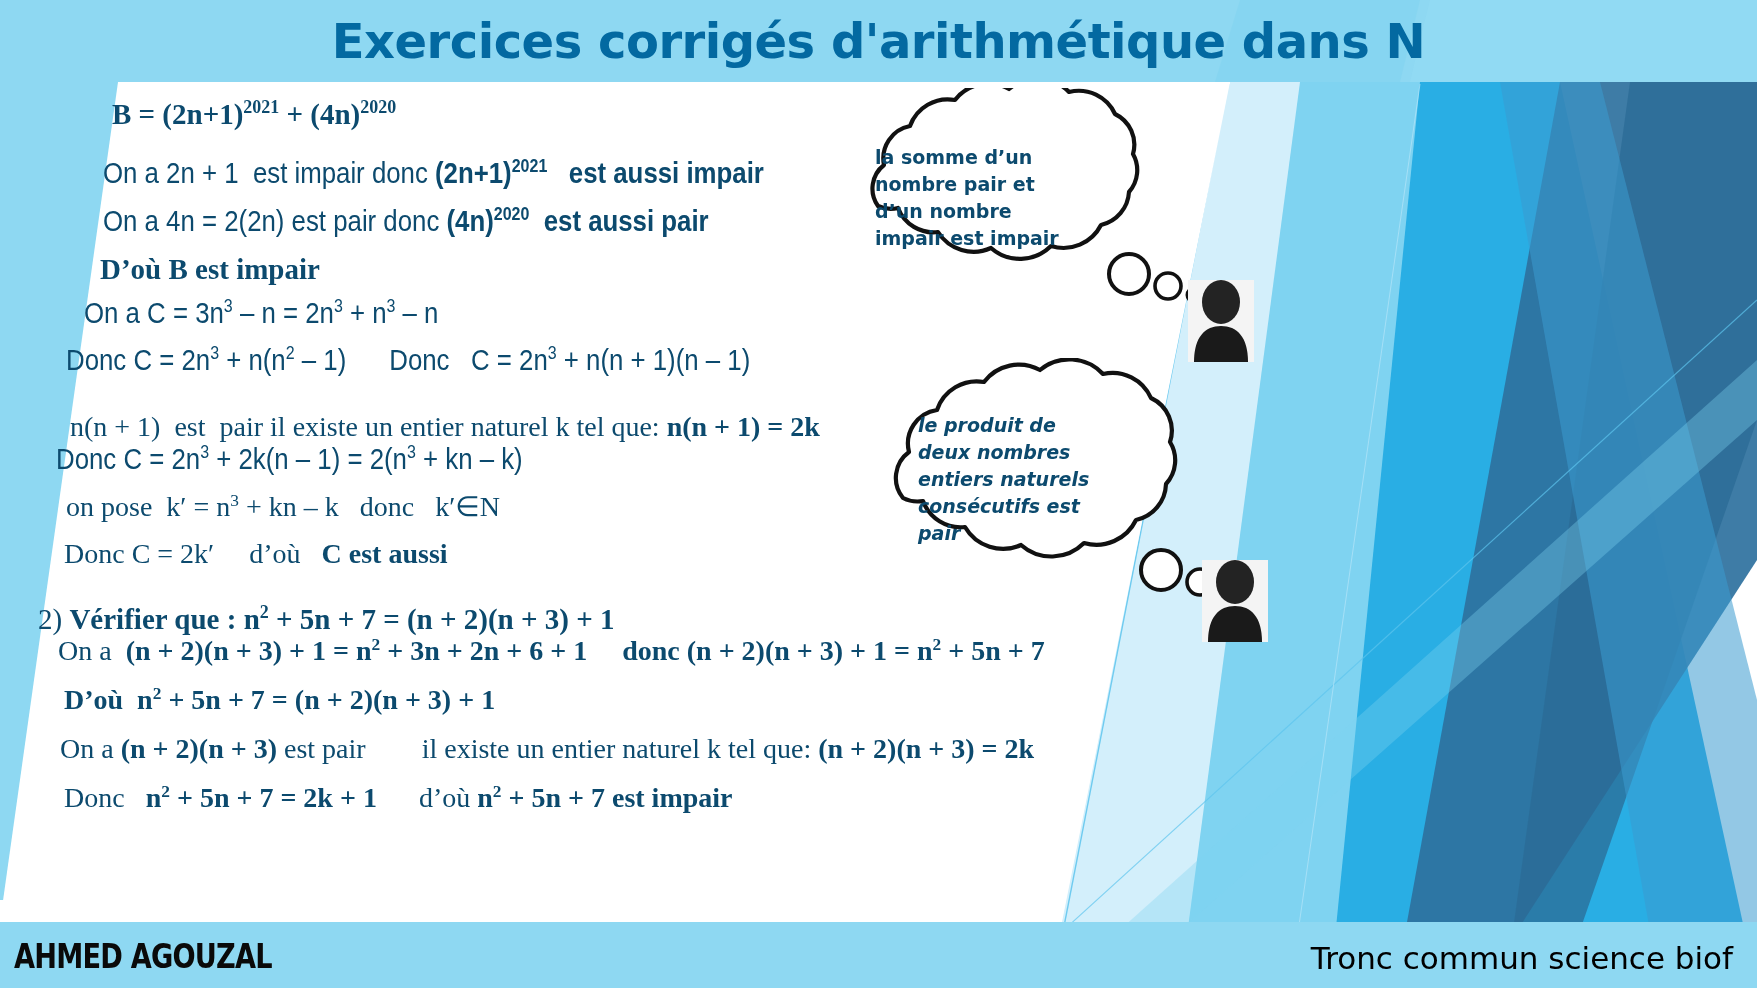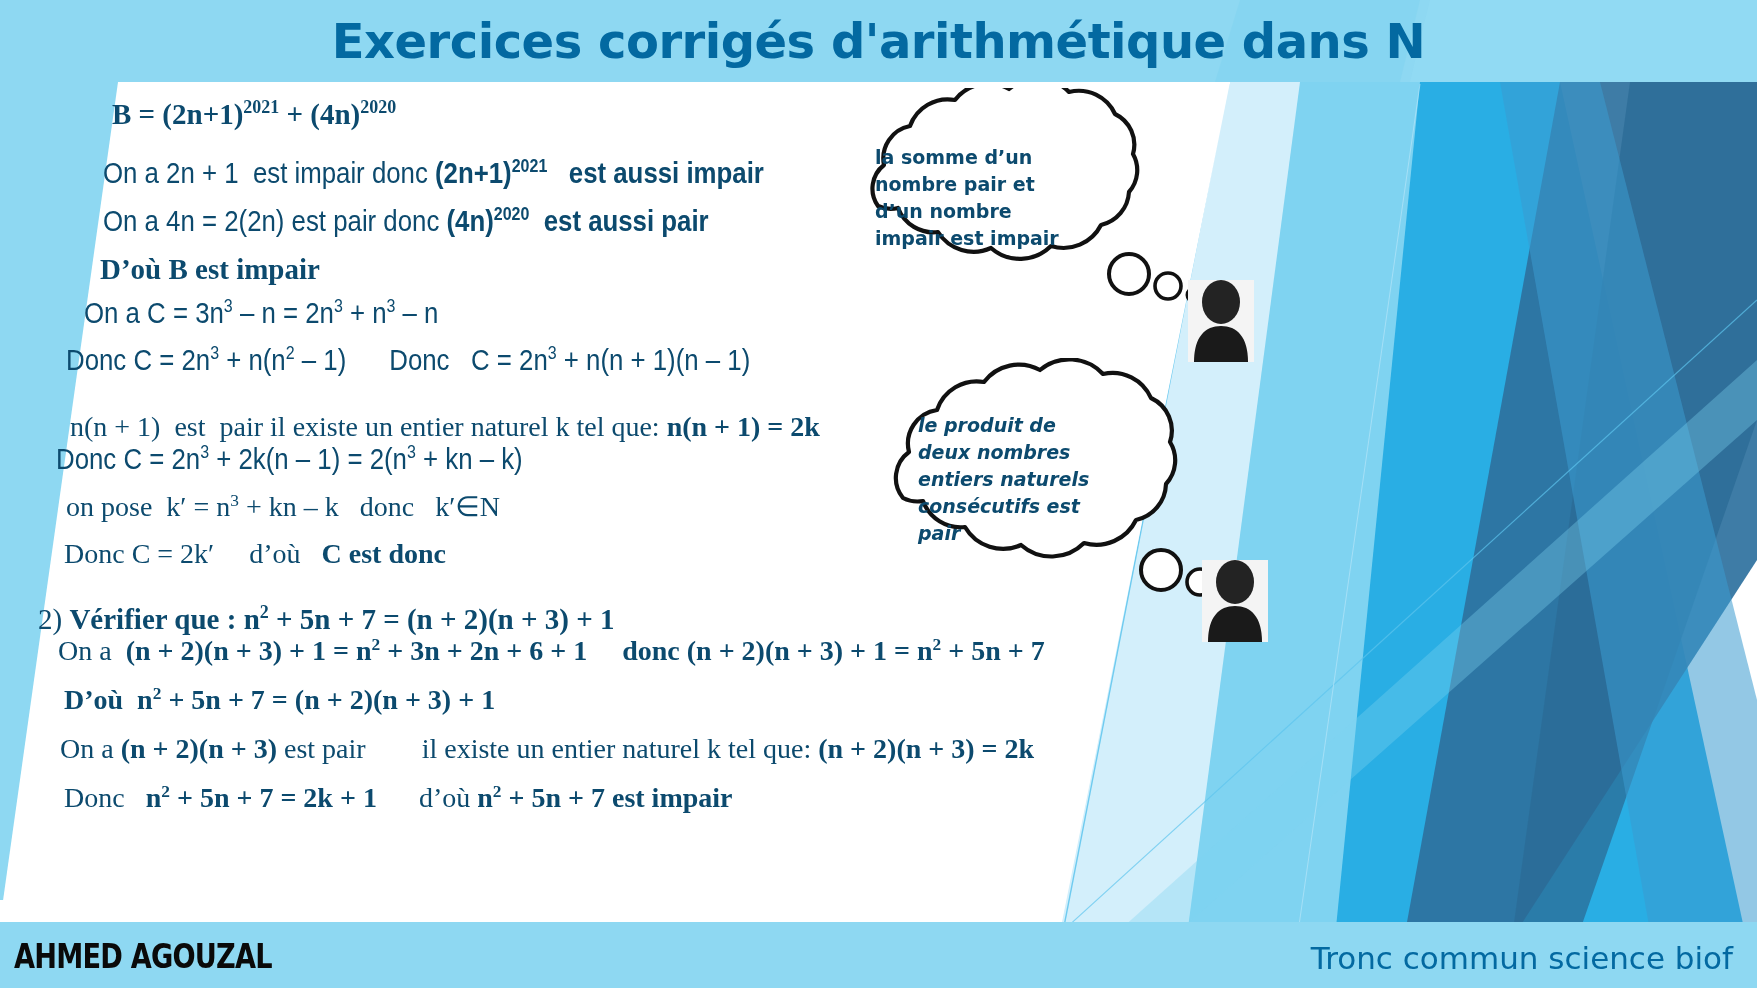--- a/index.html
+++ b/index.html
@@ -66,21 +66,21 @@
     position:absolute;left:14px;bottom:12px;z-index:11;
     font-family:"DejaVu Sans", sans-serif;
     font-weight:bold;font-size:34px;color:#0a0a0a;
     letter-spacing:-1px;
     transform:scaleX(0.80);transform-origin:left bottom;
     white-space:nowrap;
   }
   .footer-right{
     position:absolute;right:24px;bottom:12px;z-index:11;
     font-family:"DejaVu Sans", sans-serif;
-    font-size:31px;color:#0369a1;white-space:nowrap;
+    font-size:31px;color:#000000;white-space:nowrap;
   }
 </style>
 </head>
 <body>
 
 <div class="slide">
 
   <svg class="bg-svg" viewBox="0 0 1757 988" preserveAspectRatio="none">
 
     <rect x="0" y="0" width="1757" height="988" fill="#ffffff"></rect>
@@ -124,21 +124,21 @@
     <div class="ln narrow" style="left:84px;top:216px;font-size:30px;">On a C = 3n<sup>3</sup> – n = 2n<sup>3</sup> + n<sup>3</sup> – n</div>
 
     <div class="ln narrow" style="left:66px;top:263px;font-size:30px;">Donc C = 2n<sup>3</sup> + n(n<sup>2</sup> – 1)&nbsp;&nbsp;&nbsp;&nbsp;&nbsp;&nbsp;Donc&nbsp;&nbsp; C = 2n<sup>3</sup> + n(n + 1)(n – 1)</div>
 
     <div class="ln serif" style="left:70px;top:299px;font-size:28px;margin-top:32px;">n(n + 1)&nbsp; est&nbsp; pair il existe un entier naturel k tel que: <b>n(n + 1) = 2k</b></div>
 
     <div class="ln narrow" style="left:56px;top:362px;font-size:30px;">Donc C = 2n<sup>3</sup> + 2k(n – 1) = 2(n<sup>3</sup> + kn – k)</div>
 
     <div class="ln serif" style="left:66px;top:411px;font-size:28px;">on pose&nbsp; k′ = n<sup>3</sup> + kn – k&nbsp;&nbsp; donc&nbsp;&nbsp; k′∈N</div>
 
-    <div class="ln serif" style="left:64px;top:458px;font-size:28px;">Donc C = 2k′&nbsp;&nbsp;&nbsp;&nbsp;&nbsp;d’où&nbsp;&nbsp;&nbsp;<b>C est donc</b></div>
+    <div class="ln serif" style="left:64px;top:458px;font-size:28px;">Donc C = 2k′&nbsp;&nbsp;&nbsp;&nbsp;&nbsp;d’où&nbsp;&nbsp;&nbsp;<b>C est aussi</b></div>
 
     <div class="ln serif" style="left:38px;top:504px;font-size:29px;margin-top:19px;">2) <b>Vérifier que : n<sup>2</sup> + 5n + 7 = (n + 2)(n + 3) + 1</b></div>
 
     <div class="ln serif" style="left:58px;top:555px;font-size:28px;">On a&nbsp; <b>(n + 2)(n + 3) + 1 = n<sup>2</sup> + 3n + 2n + 6 + 1</b>&nbsp;&nbsp;&nbsp;&nbsp;&nbsp;<b>donc (n + 2)(n + 3) + 1 = n<sup>2</sup> + 5n + 7</b></div>
 
     <div class="ln serif" style="left:64px;top:604px;font-size:28px;"><b>D’où&nbsp; n<sup>2</sup> + 5n + 7 = (n + 2)(n + 3) + 1</b></div>
 
     <div class="ln serif" style="left:60px;top:653px;font-size:28px;">On a <b>(n + 2)(n + 3)</b> est pair&nbsp;&nbsp;&nbsp;&nbsp;&nbsp;&nbsp;&nbsp;&nbsp;il existe un entier naturel k tel que: <b>(n + 2)(n + 3) = 2k</b></div>
 
     <div class="ln serif" style="left:64px;top:702px;font-size:28px;">Donc&nbsp;&nbsp; <b>n<sup>2</sup> + 5n + 7 = 2k + 1</b>&nbsp;&nbsp;&nbsp;&nbsp;&nbsp;&nbsp;d’où <b>n<sup>2</sup> + 5n + 7 est impair</b></div>

